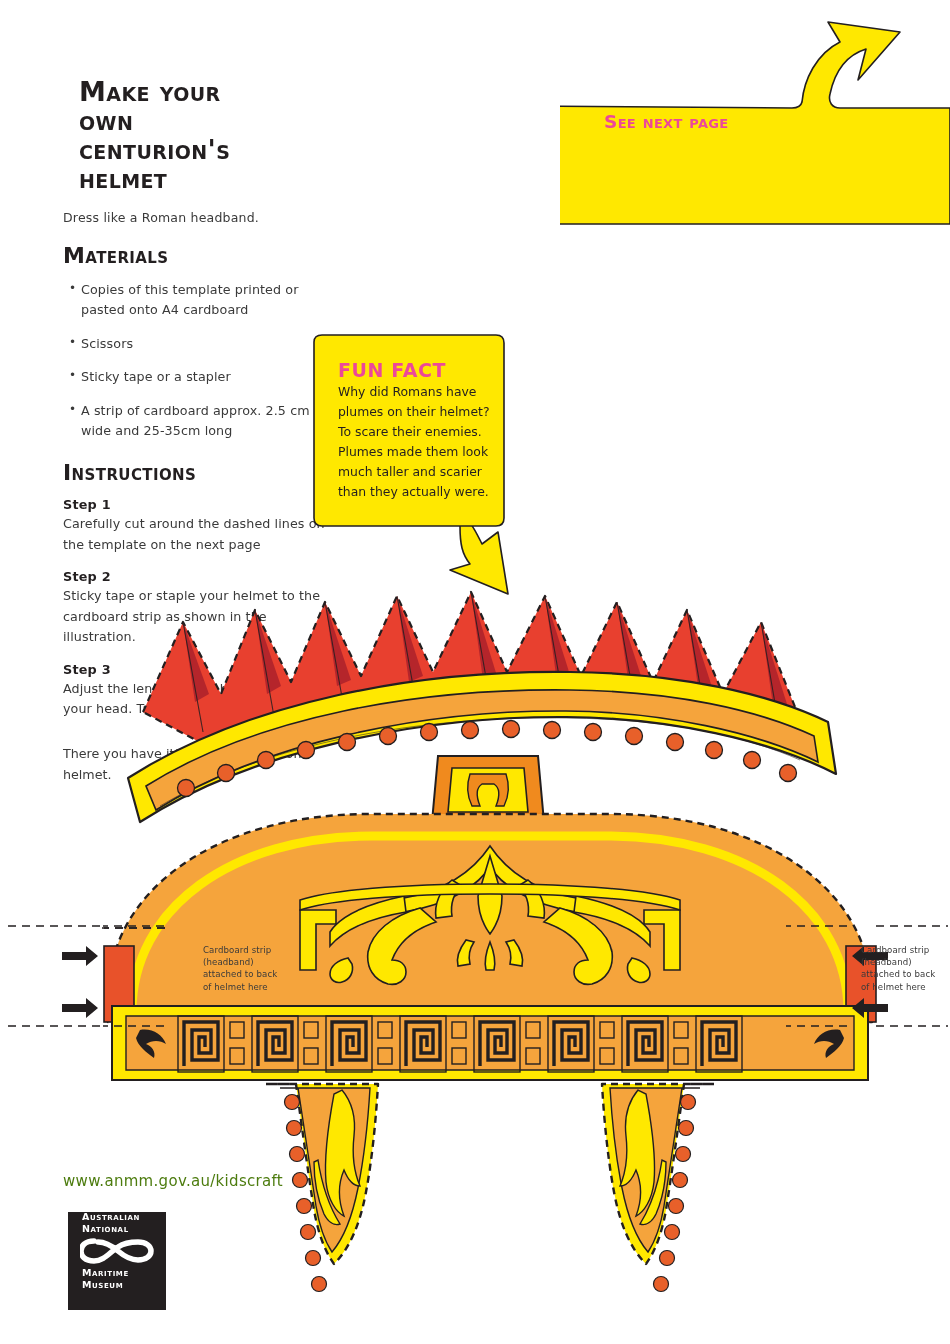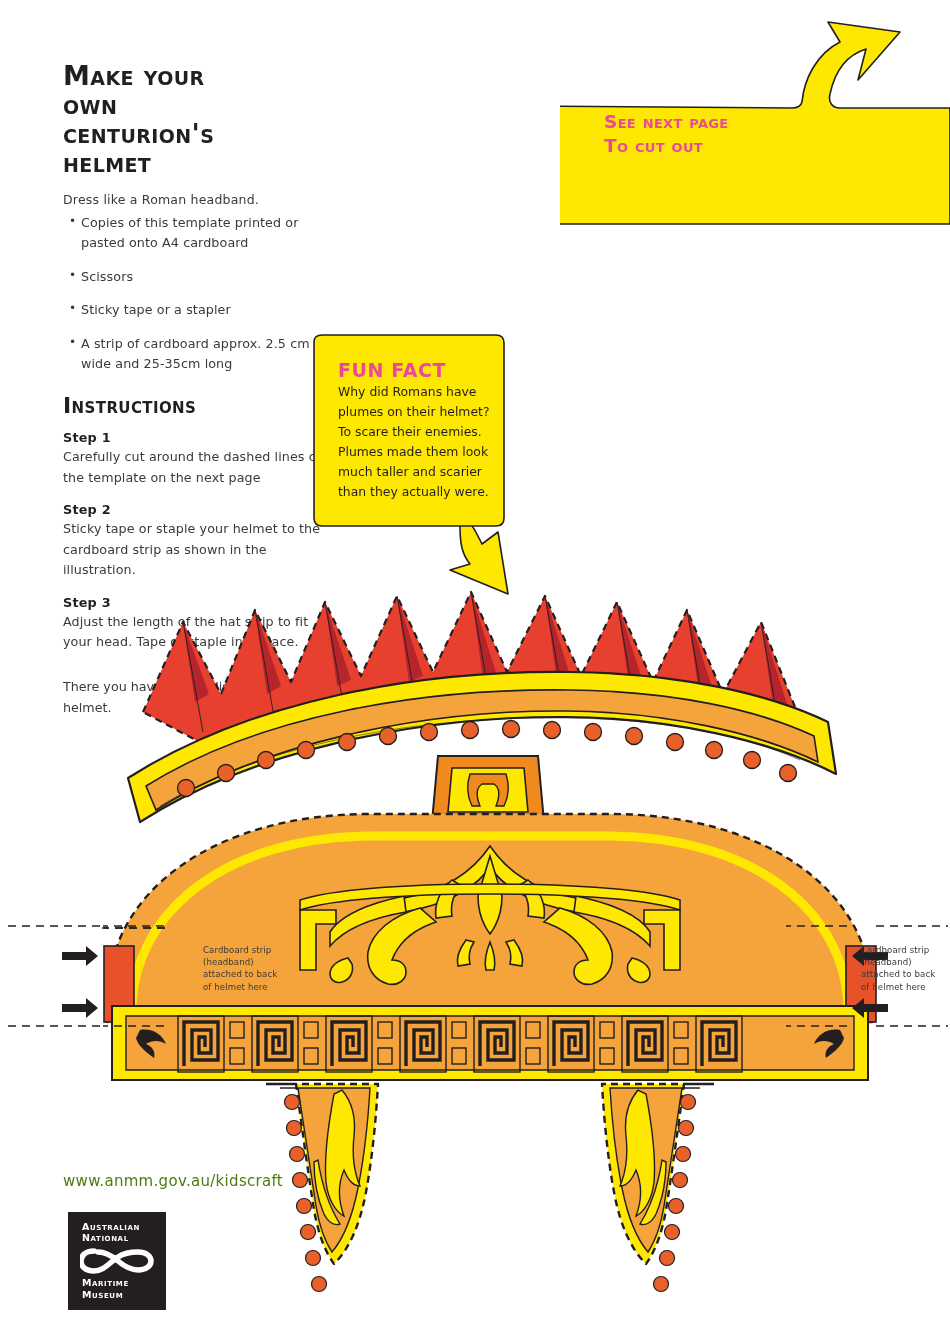--- a/index.html
+++ b/index.html
@@ -26,21 +26,21 @@
 
   .display-title {
     font-family: "DejaVu Sans", sans-serif;
     font-weight: bold;
     font-size: 27px;
     line-height: 1.07;
     letter-spacing: 0.4px;
     font-variant: small-caps;
     text-transform: lowercase;
     color: #231f20;
-    margin: 0;
+    margin: 16px;
   }
   .display-title::first-letter { text-transform: uppercase; }
 
   .subtitle {
     font-family: "DejaVu Sans", sans-serif;
     font-size: 12.5px;
     color: #3a3a3a;
     margin: 14px 0 0 0;
     letter-spacing: 0.2px;
   }
@@ -114,21 +114,21 @@
     position: absolute;
     left: 68px;
     top: 1212px;
     width: 98px;
     height: 98px;
     background: #231f20;
     color: #ffffff;
     display: flex;
     flex-direction: column;
     align-items: center;
-    justify-content: center;
+    justify-content: flex-start;
     gap: 1px;
   }
   .logo-line {
     font-size: 9.5px;
     font-weight: bold;
     letter-spacing: 0.6px;
     font-variant: small-caps;
     text-transform: lowercase;
     line-height: 1.12;
     width: 100%;
@@ -196,20 +196,21 @@
 
   <h1 class="display-title">
     <div>Make your</div>
     <div>own</div>
     <div>Centurion's</div>
     <div>helmet</div>
   </h1>
 
   <p class="subtitle">Dress like a Roman headband.</p>
 
+  <h2 class="section-head">Materials</h2>
 
   <ul class="bullets">
     <li>Copies of this template printed or pasted onto A4 cardboard</li>
     <li>Scissors</li>
     <li>Sticky tape or a stapler</li>
     <li>A strip of cardboard approx. 2.5 cm wide and 25-35cm long</li>
   </ul>
 
   <h2 class="section-head">Instructions</h2>
 
@@ -233,21 +234,20 @@
   <svg width="390" height="220" viewBox="0 0 390 220">
     <path d="M8,88 L8,199 Q8,206 16,206 L440,206 L440,90 L330,90
              C322,90 318,84 320,76
              C326,48 340,36 356,31
              L348,62 L390,14 L318,4 L330,24
              C306,36 294,62 292,84
              C291,88 288,90 282,90 Z" transform="translate(-50,0)" fill="#FFE800" stroke="#231f20" stroke-width="1.6" stroke-linejoin="round"></path>
   </svg>
   <div class="callout-text">
     <div>See next Page</div>
-    <div>to cut out</div>
   </div>
 </div>
 
 <div class="callout" id="callout-fun-fact">
   <svg width="215" height="265" viewBox="0 0 215 265">
     <path d="M4,10 Q4,3 12,3 L186,3 Q194,3 194,11 L194,186 Q194,194 186,194
              L150,194
              C150,212 152,222 160,232
              L140,238 L198,262 L188,200
              L172,212 C166,200 164,196 162,194

